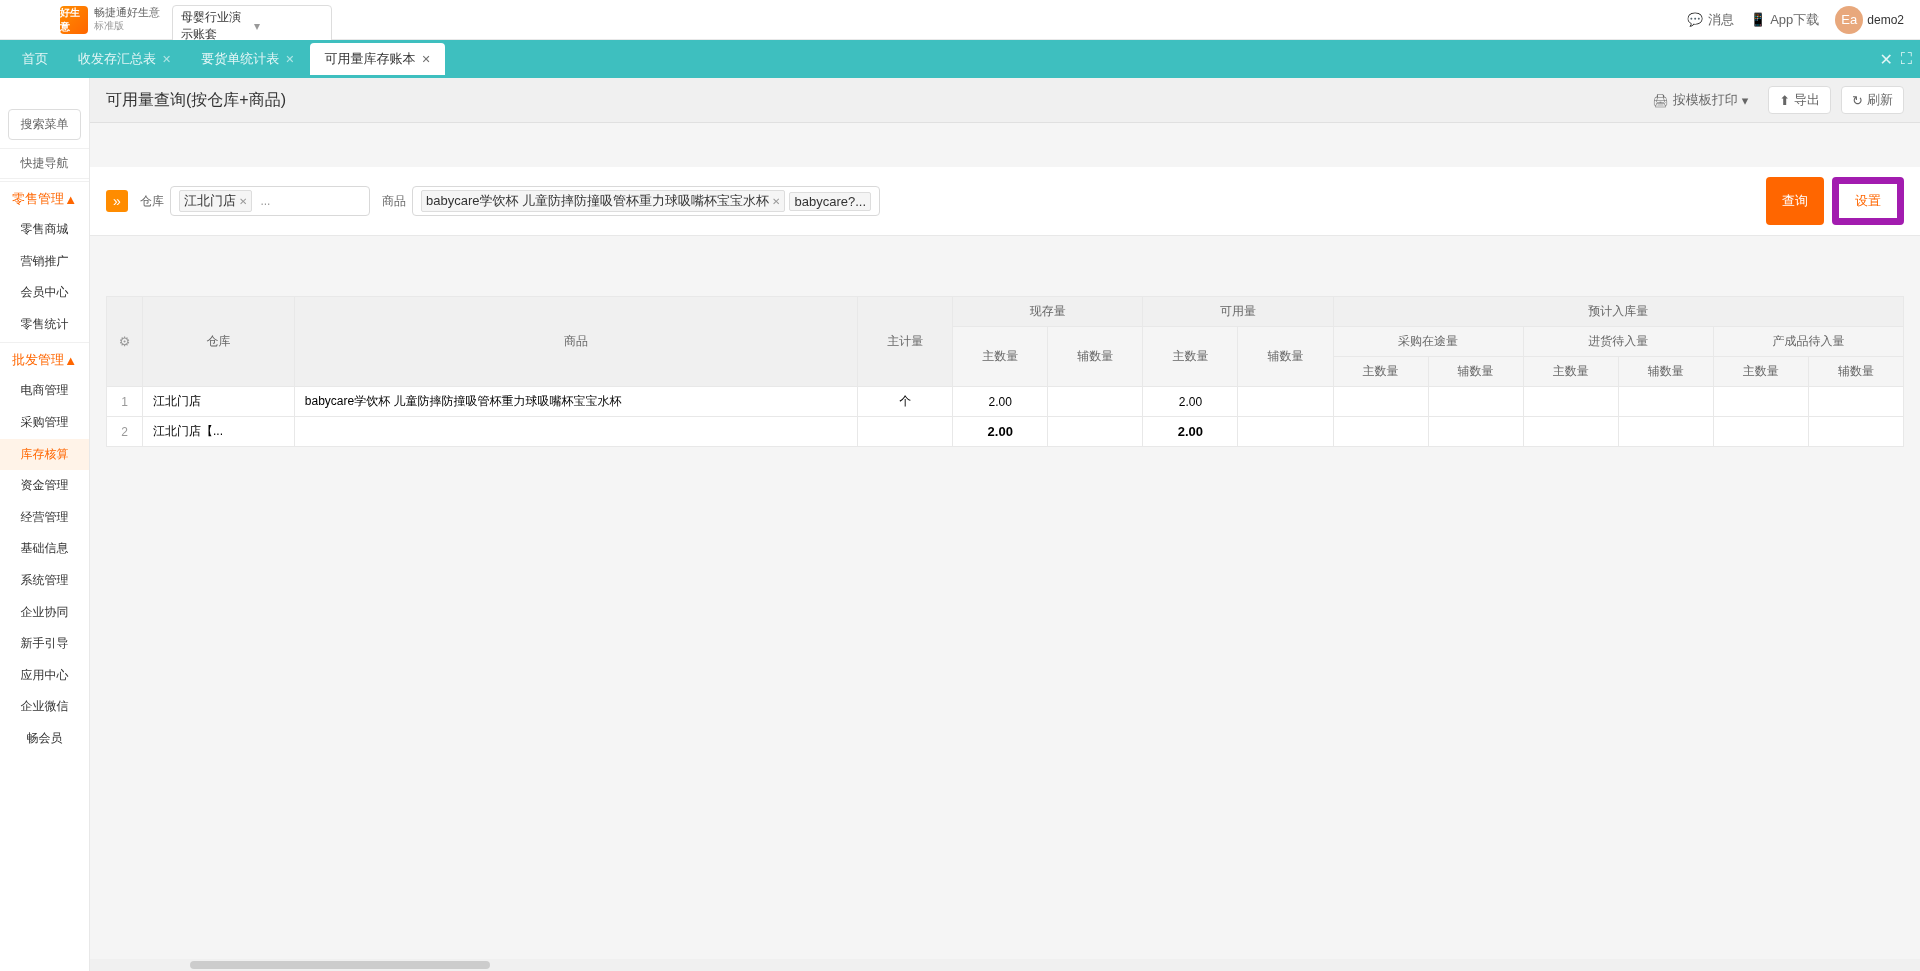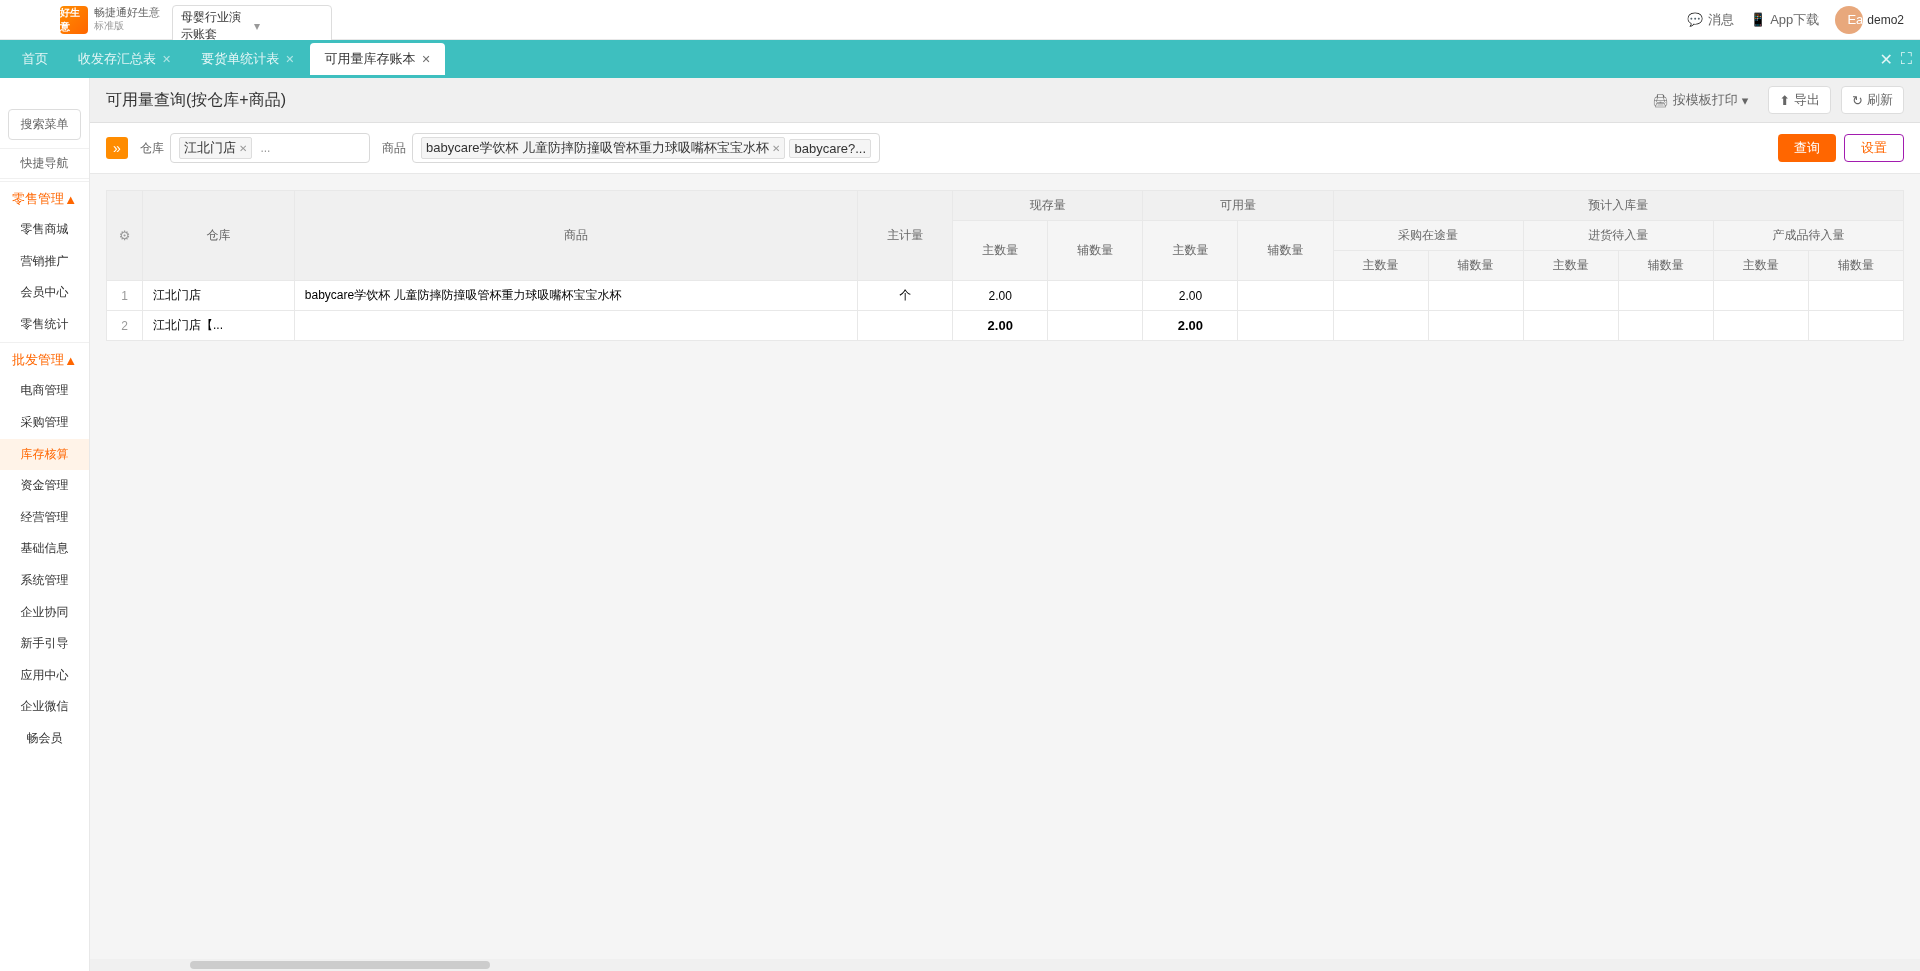--- a/index.html
+++ b/index.html
@@ -19,21 +19,21 @@
     .top-bar-left { display: flex; align-items: center; gap: 12px; }
     .logo-area { display: flex; align-items: center; gap: 6px; padding-left: 44px; }
     .logo-icon { width: 28px; height: 28px; background: linear-gradient(135deg, #ff8c00, #ff6600); border-radius: 4px; display: flex; align-items: center; justify-content: center; color: white; font-size: 10px; font-weight: bold; }
     .logo-text { font-size: 11px; color: #666; line-height: 1.2; }
     .logo-sub { font-size: 10px; color: #999; }
     .industry-selector { display: flex; align-items: center; gap: 4px; border: 1px solid #ddd; border-radius: 4px; padding: 3px 8px; color: #333; background: #fff; cursor: pointer; min-width: 160px; margin-top: 12px; }
     .industry-selector span { flex: 1; font-size: 12px; }
     .chevron-down { color: #999; font-size: 10px; }
     .top-bar-right { display: flex; align-items: center; gap: 16px; }
     .top-btn { display: flex; align-items: center; gap: 4px; color: #666; cursor: pointer; font-size: 12px; }
-    .user-avatar { width: 28px; height: 28px; border-radius: 50%; background: #e8a87c; display: flex; align-items: center; justify-content: flex-end; color: white; font-size: 11px; overflow: hidden; }
+    .user-avatar { width: 28px; height: 28px; border-radius: 50%; background: #e8a87c; display: flex; align-items: center; justify-content: center; color: white; font-size: 11px; overflow: hidden; }
     .user-name { font-size: 12px; color: #333; }
 
     
     .nav-tabs {
       height: 38px;
       background: #3ebfbf;
       display: flex;
       align-items: center;
       padding: 0 8px;
       gap: 2px;
@@ -88,21 +88,21 @@
       color: #ff6600;
       font-size: 12px;
       display: flex;
       align-items: center;
       justify-content: space-between;
       cursor: pointer;
     }
     .sidebar-divider { height: 1px; background: #f0f0f0; margin: 2px 0; }
 
     
-    .content { flex: 1; display: flex; flex-direction: column; overflow: hidden; background: #f5f5f5; }
+    .content { flex: 1; display: flex; flex-direction: column; overflow: hidden; background: #f5f5f5; gap: 44px; }
 
     
     .page-header {
       background: #f0f0f0;
       padding: 8px 16px;
       display: flex;
       align-items: center;
       justify-content: space-between;
       border-bottom: 1px solid #e0e0e0;
     }
@@ -144,21 +144,21 @@
       border: 1px solid #ddd;
       border-radius: 2px;
       padding: 1px 4px;
       font-size: 11px;
       color: #333;
     }
     .filter-tag .tag-close { color: #999; cursor: pointer; font-size: 10px; }
     .filter-dots { color: #999; font-size: 12px; cursor: pointer; padding: 0 4px; }
     .filter-actions { margin-left: auto; display: flex; gap: 8px; }
     .btn-query { background: #ff6600; color: white; border: none; padding: 5px 16px; border-radius: 4px; cursor: pointer; font-size: 13px; }
-    .btn-settings { background: #fff; color: #ff6600; border: 1px solid #a21caf; padding: 0 16px; border-radius: 4px; cursor: pointer; font-size: 13px; }
+    .btn-settings { background: #fff; color: #ff6600; border: 7px solid #a21caf; padding: 8px 16px; border-radius: 4px; cursor: pointer; font-size: 13px; }
 
     
     .table-area { flex: 1; overflow: auto; padding: 16px; }
     .data-table { width: 100%; border-collapse: collapse; background: #fff; border: 1px solid #e8e8e8; }
     .data-table th, .data-table td { border: 1px solid #e8e8e8; padding: 6px 10px; text-align: center; font-size: 12px; }
     .data-table thead th { background: #f5f5f5; color: #666; font-weight: 500; margin-top: 14px; }
     .data-table thead tr:first-child th { background: #f0f0f0; }
     .data-table td.align-left { text-align: left; }
     .settings-icon { color: #999; cursor: pointer; }
     .col-row-num { width: 36px; color: #999; }

